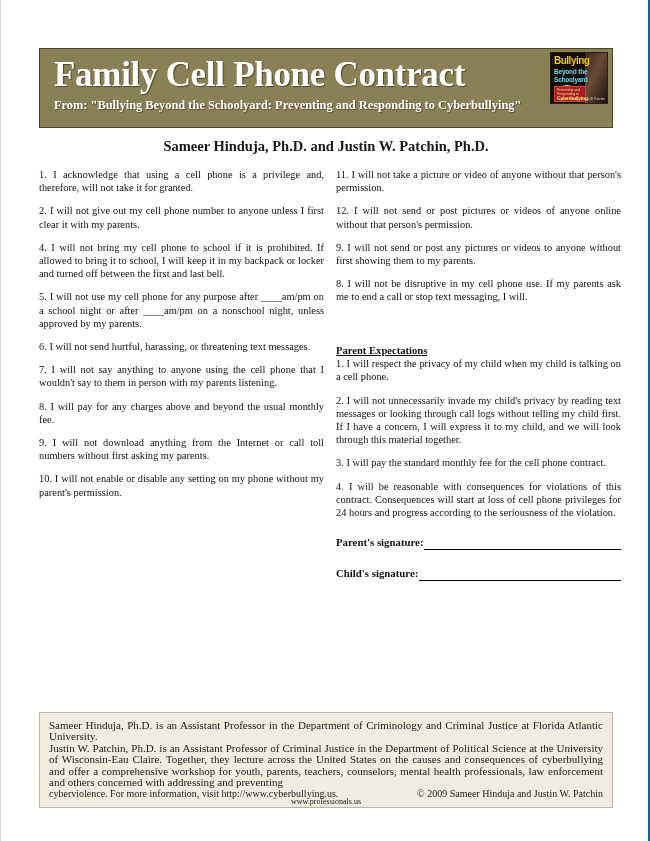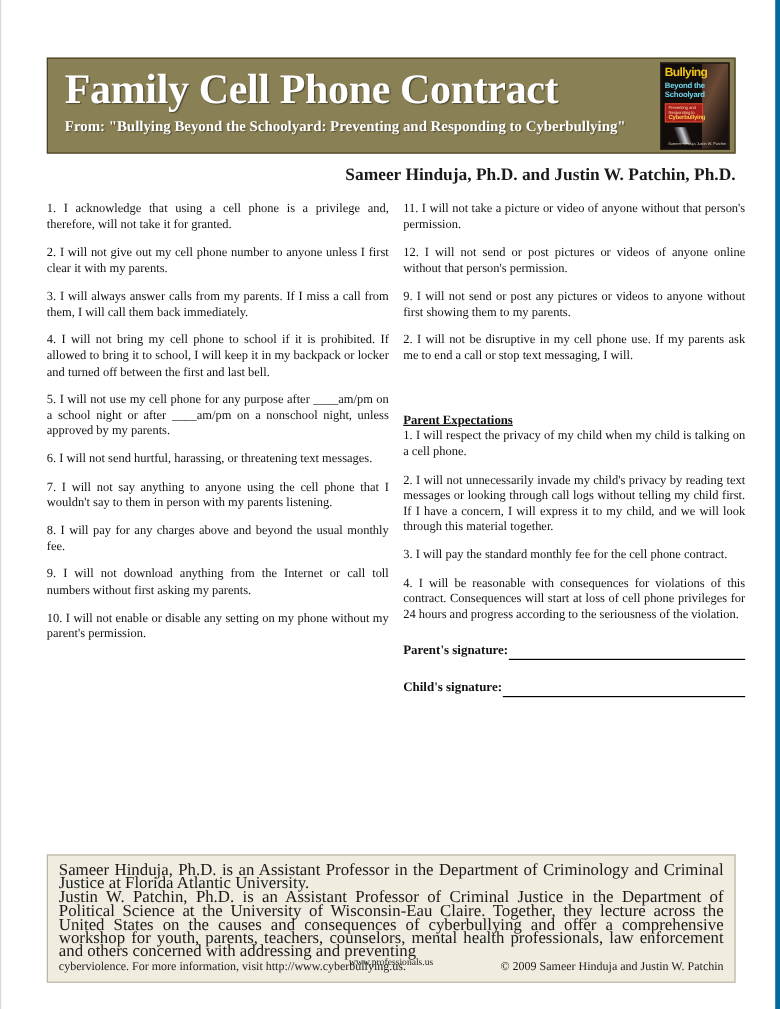--- a/index.html
+++ b/index.html
@@ -18,21 +18,21 @@
     background: #ffffff;
     box-sizing: border-box;
     overflow: hidden;
   }
   #page-inner {
     position: absolute;
     left: 0; top: 0;
     width: 650px;
     height: 841px;
     border-left: 1px solid #d8d8d8;
-    border-right: 4px solid #0369a1;
+    border-right: 2px solid #0369a1;
     box-sizing: border-box;
   }
 
   
   .banner {
     position: absolute;
     left: 38px;
     top: 48px;
     width: 574px;
     height: 80px;
@@ -66,21 +66,21 @@
     text-shadow: 1px 1px 1px rgba(0,0,0,0.4);
     white-space: nowrap;
   }
 
   
   .book-cover {
     position: absolute;
     right: 4px;
     top: 3px;
     width: 58px;
-    height: 73px;
+    height: 52px;
     background: #120d0a;
     border: 1px solid #2a2018;
     box-sizing: border-box;
     overflow: hidden;
   }
   .bc-face {
     position: absolute;
     right: 0; top: 0;
     width: 22px; height: 73px;
     background: linear-gradient(115deg, #3a2a22 0%, #6b4a36 35%, #1a1210 80%);
@@ -148,21 +148,21 @@
     width: 30px; height: 14px;
     background: linear-gradient(70deg, rgba(255,255,255,0) 40%, rgba(230,235,245,0.85) 58%, rgba(255,255,255,0) 72%);
   }
 
   
   .authors-line {
     position: absolute;
     left: 38px;
     top: 136px;
     width: 574px;
-    text-align: right;
+    text-align: center;
     font-family: "Liberation Serif", "DejaVu Serif", serif;
     font-weight: bold;
     font-size: 14.5px;
     line-height: 20px;
     color: #1a1a1a;
   }
 
   
   .col {
     position: absolute;
@@ -221,21 +221,21 @@
     position: absolute;
     left: 38px;
     top: 712px;
     width: 574px;
     background: #f0ece0;
     border: 1px solid #b9b5a6;
     box-sizing: border-box;
     padding: 7px 9px 7px 9px;
   }
   .footer-text {
-    font-size: 14px;
+    font-size: 11px;
     line-height: 11.4px;
     text-align: justify;
     color: #1a1a1a;
   }
   .footer-lastline {
     display: flex;
     justify-content: space-between;
     align-items: baseline;
     font-size: 10px;
     line-height: 11.4px;
@@ -280,35 +280,34 @@
         <div class="bc-authors">Sameer Hinduja
 Justin W. Patchin</div>
       </div>
     </div>
 
     <div class="authors-line">Sameer Hinduja, Ph.D. and Justin W. Patchin, Ph.D.</div>
 
     <div class="col col-left">
       <div class="item item-first">1. I acknowledge that using a cell phone is a privilege and, therefore, will not take it for granted.</div>
       <div class="item">2. I will not give out my cell phone number to anyone unless I first clear it with my parents.</div>
-      <div class="item">3. I will always answer calls from my parents. If I miss a call from them, I will call them back immediately.</div>
       <div class="item">4. I will not bring my cell phone to school if it is prohibited. If allowed to bring it to school, I will keep it in my backpack or locker and turned off between the first and last bell.</div>
       <div class="item">5. I will not use my cell phone for any purpose after ____am/pm on a school night or after ____am/pm on a nonschool night, unless approved by my parents.</div>
       <div class="item">6. I will not send hurtful, harassing, or threatening text messages.</div>
       <div class="item">7. I will not say anything to anyone using the cell phone that I wouldn't say to them in person with my parents listening.</div>
       <div class="item">8. I will pay for any charges above and beyond the usual monthly fee.</div>
       <div class="item">9. I will not download anything from the Internet or call toll numbers without first asking my parents.</div>
       <div class="item">10. I will not enable or disable any setting on my phone without my parent's permission.</div>
     </div>
 
     <div class="col col-right">
       <div class="item item-first">11. I will not take a picture or video of anyone without that person's permission.</div>
       <div class="item">12. I will not send or post pictures or videos of anyone online without that person's permission.</div>
       <div class="item">9. I will not send or post any pictures or videos to anyone without first showing them to my parents.</div>
-      <div class="item">2. I will not be disruptive in my cell phone use. If my parents ask me to end a call or stop text messaging, I will.</div>
+      <div class="item">8. I will not be disruptive in my cell phone use. If my parents ask me to end a call or stop text messaging, I will.</div>
 
       <div class="spacer-parent"></div>
 
       <div class="section-heading">Parent Expectations</div>
       <div class="item item-first">1. I will respect the privacy of my child when my child is talking on a cell phone.</div>
       <div class="item">2. I will not unnecessarily invade my child's privacy by reading text messages or looking through call logs without telling my child first. If I have a concern, I will express it to my child, and we will look through this material together.</div>
       <div class="item">3. I will pay the standard monthly fee for the cell phone contract.</div>
       <div class="item">4. I will be reasonable with consequences for violations of this contract. Consequences will start at loss of cell phone privileges for 24 hours and progress according to the seriousness of the violation.</div>
 
       <div class="sig-block">

